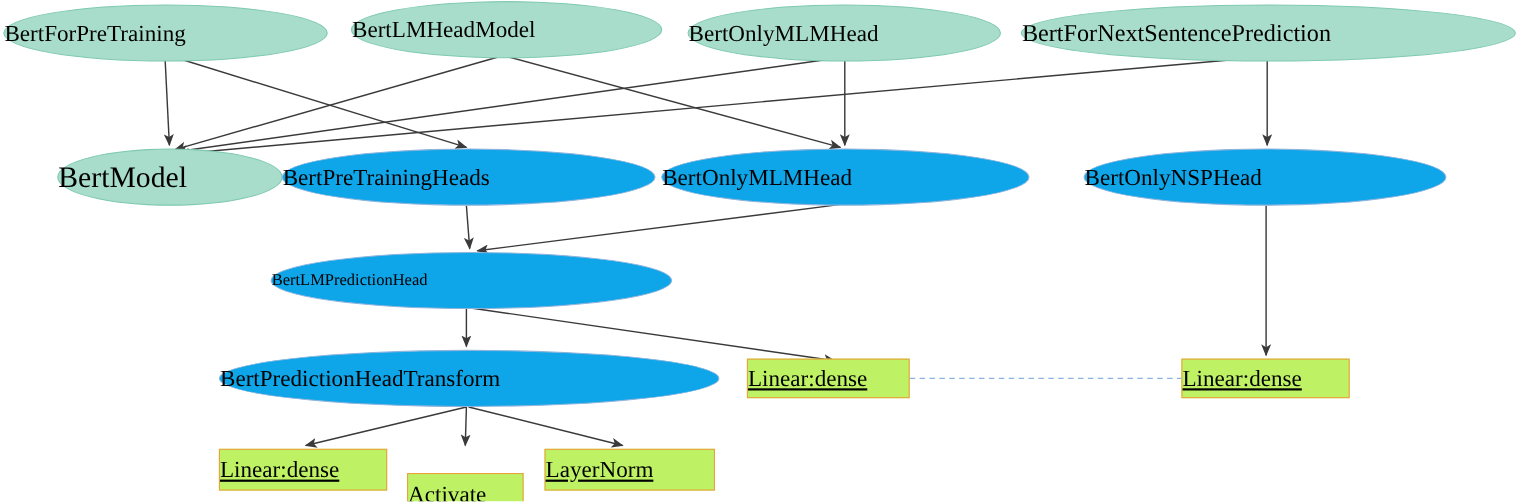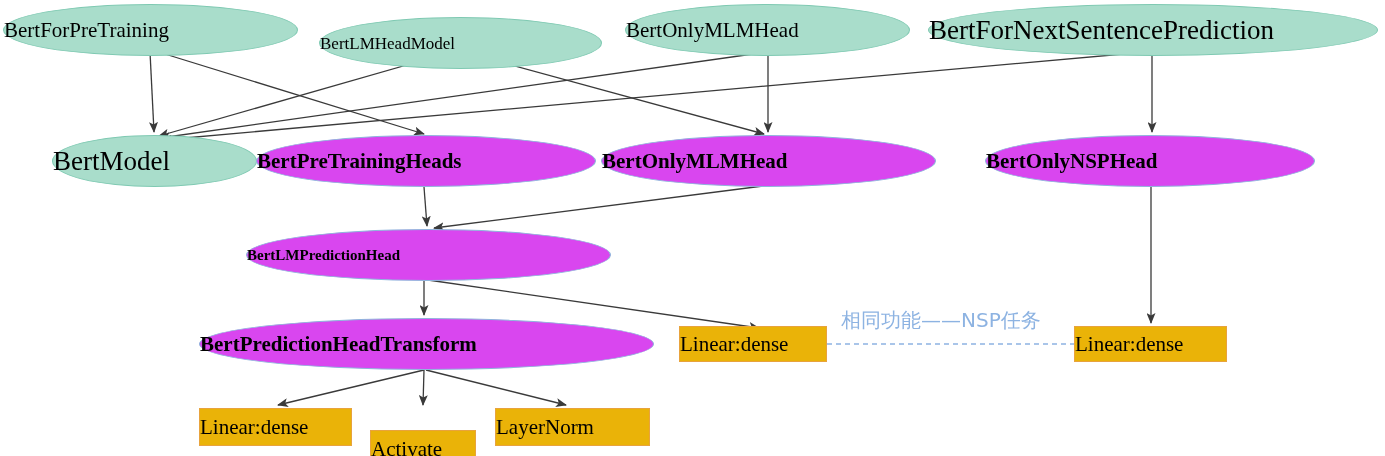--- a/index.html
+++ b/index.html
@@ -34,27 +34,27 @@
     line-height: 1;
   }
   .ellipse {
     border-radius: 50%;
   }
   .ellipse.green {
     background: #a9ddcb;
     border: 1px solid #7fc9b2;
   }
   .ellipse.blue {
-    background: #d946ef;
+    background: #0ea5e9;
     border: 1.4px solid #8fb4dc;
-    font-weight: bold;
   }
   .box {
-    background: #eab308;
+    background: #bef264;
     border: 1.5px solid #e8a33d;
+    text-decoration: underline;
   }
   .note {
     position: absolute;
     color: #8db3e2;
     white-space: nowrap;
     font-family: "DejaVu Sans", "Liberation Sans", sans-serif;
     line-height: 1;
   }
 </style>
 </head>
@@ -85,27 +85,27 @@
         <path d="M424,370 L423,405" marker-end="url(#arrow)"></path>
         <path d="M426,370 L566,405" marker-end="url(#arrow)"></path>
         <path d="M1151,187 L1151,323" marker-end="url(#arrow)"></path>
       </g>
   </svg>
 
   <div id="node-layer">
       <div class="node ellipse green" style="left: 3px; top: 4px; width: 295px; height: 52px; font-size: 21px;">
         <span>BertForPreTraining</span>
       </div>
-      <div class="node ellipse green" style="left: 319px; top: 17px; width: 283px; height: 52px; font-size: 17px;">
+      <div class="node ellipse green" style="left: 319px; top: 1px; width: 283px; height: 52px; font-size: 21px;">
         <span>BertLMHeadModel</span>
       </div>
       <div class="node ellipse green" style="left: 625px; top: 4px; width: 285px; height: 52px; font-size: 21px;">
         <span>BertOnlyMLMHead</span>
       </div>
-      <div class="node ellipse green" style="left: 928px; top: 4px; width: 450px; height: 52px; font-size: 27px;">
+      <div class="node ellipse green" style="left: 928px; top: 4px; width: 450px; height: 52px; font-size: 22px;">
         <span>BertForNextSentencePrediction</span>
       </div>
       <div class="node ellipse green" style="left: 52px; top: 135px; width: 205px; height: 52px; font-size: 27px;">
         <span>BertModel</span>
       </div>
       <div class="node ellipse blue" style="left: 256px; top: 135px; width: 340px; height: 52px; font-size: 21px;">
         <span>BertPreTrainingHeads</span>
       </div>
       <div class="node ellipse blue" style="left: 601px; top: 135px; width: 335px; height: 52px; font-size: 21px;">
         <span>BertOnlyMLMHead</span>
@@ -129,18 +129,17 @@
         <span>Linear:dense</span>
       </div>
       <div class="node box" style="left: 370px; top: 408px; width: 106px; height: 38px; font-size: 21px; margin-top: 22px;">
         <span>Activate</span>
       </div>
       <div class="node box" style="left: 495px; top: 408px; width: 155px; height: 38px; font-size: 21px;">
         <span>LayerNorm</span>
       </div>
     </div>
 
-  <div class="note" style="left: 841px; top: 310px; font-size: 20px;">相同功能——NSP任务</div>
   <svg id="note-connector-layer" style="position:absolute;left:0;top:0;width:1385px;height:456px;pointer-events:none;">
     <line id="note-connector" stroke="#8db3e2" stroke-width="1.3" stroke-dasharray="5,4" x1="827" y1="344" x2="1074" y2="344"></line>
   </svg>
 
 </div>
 
 </body></html>

